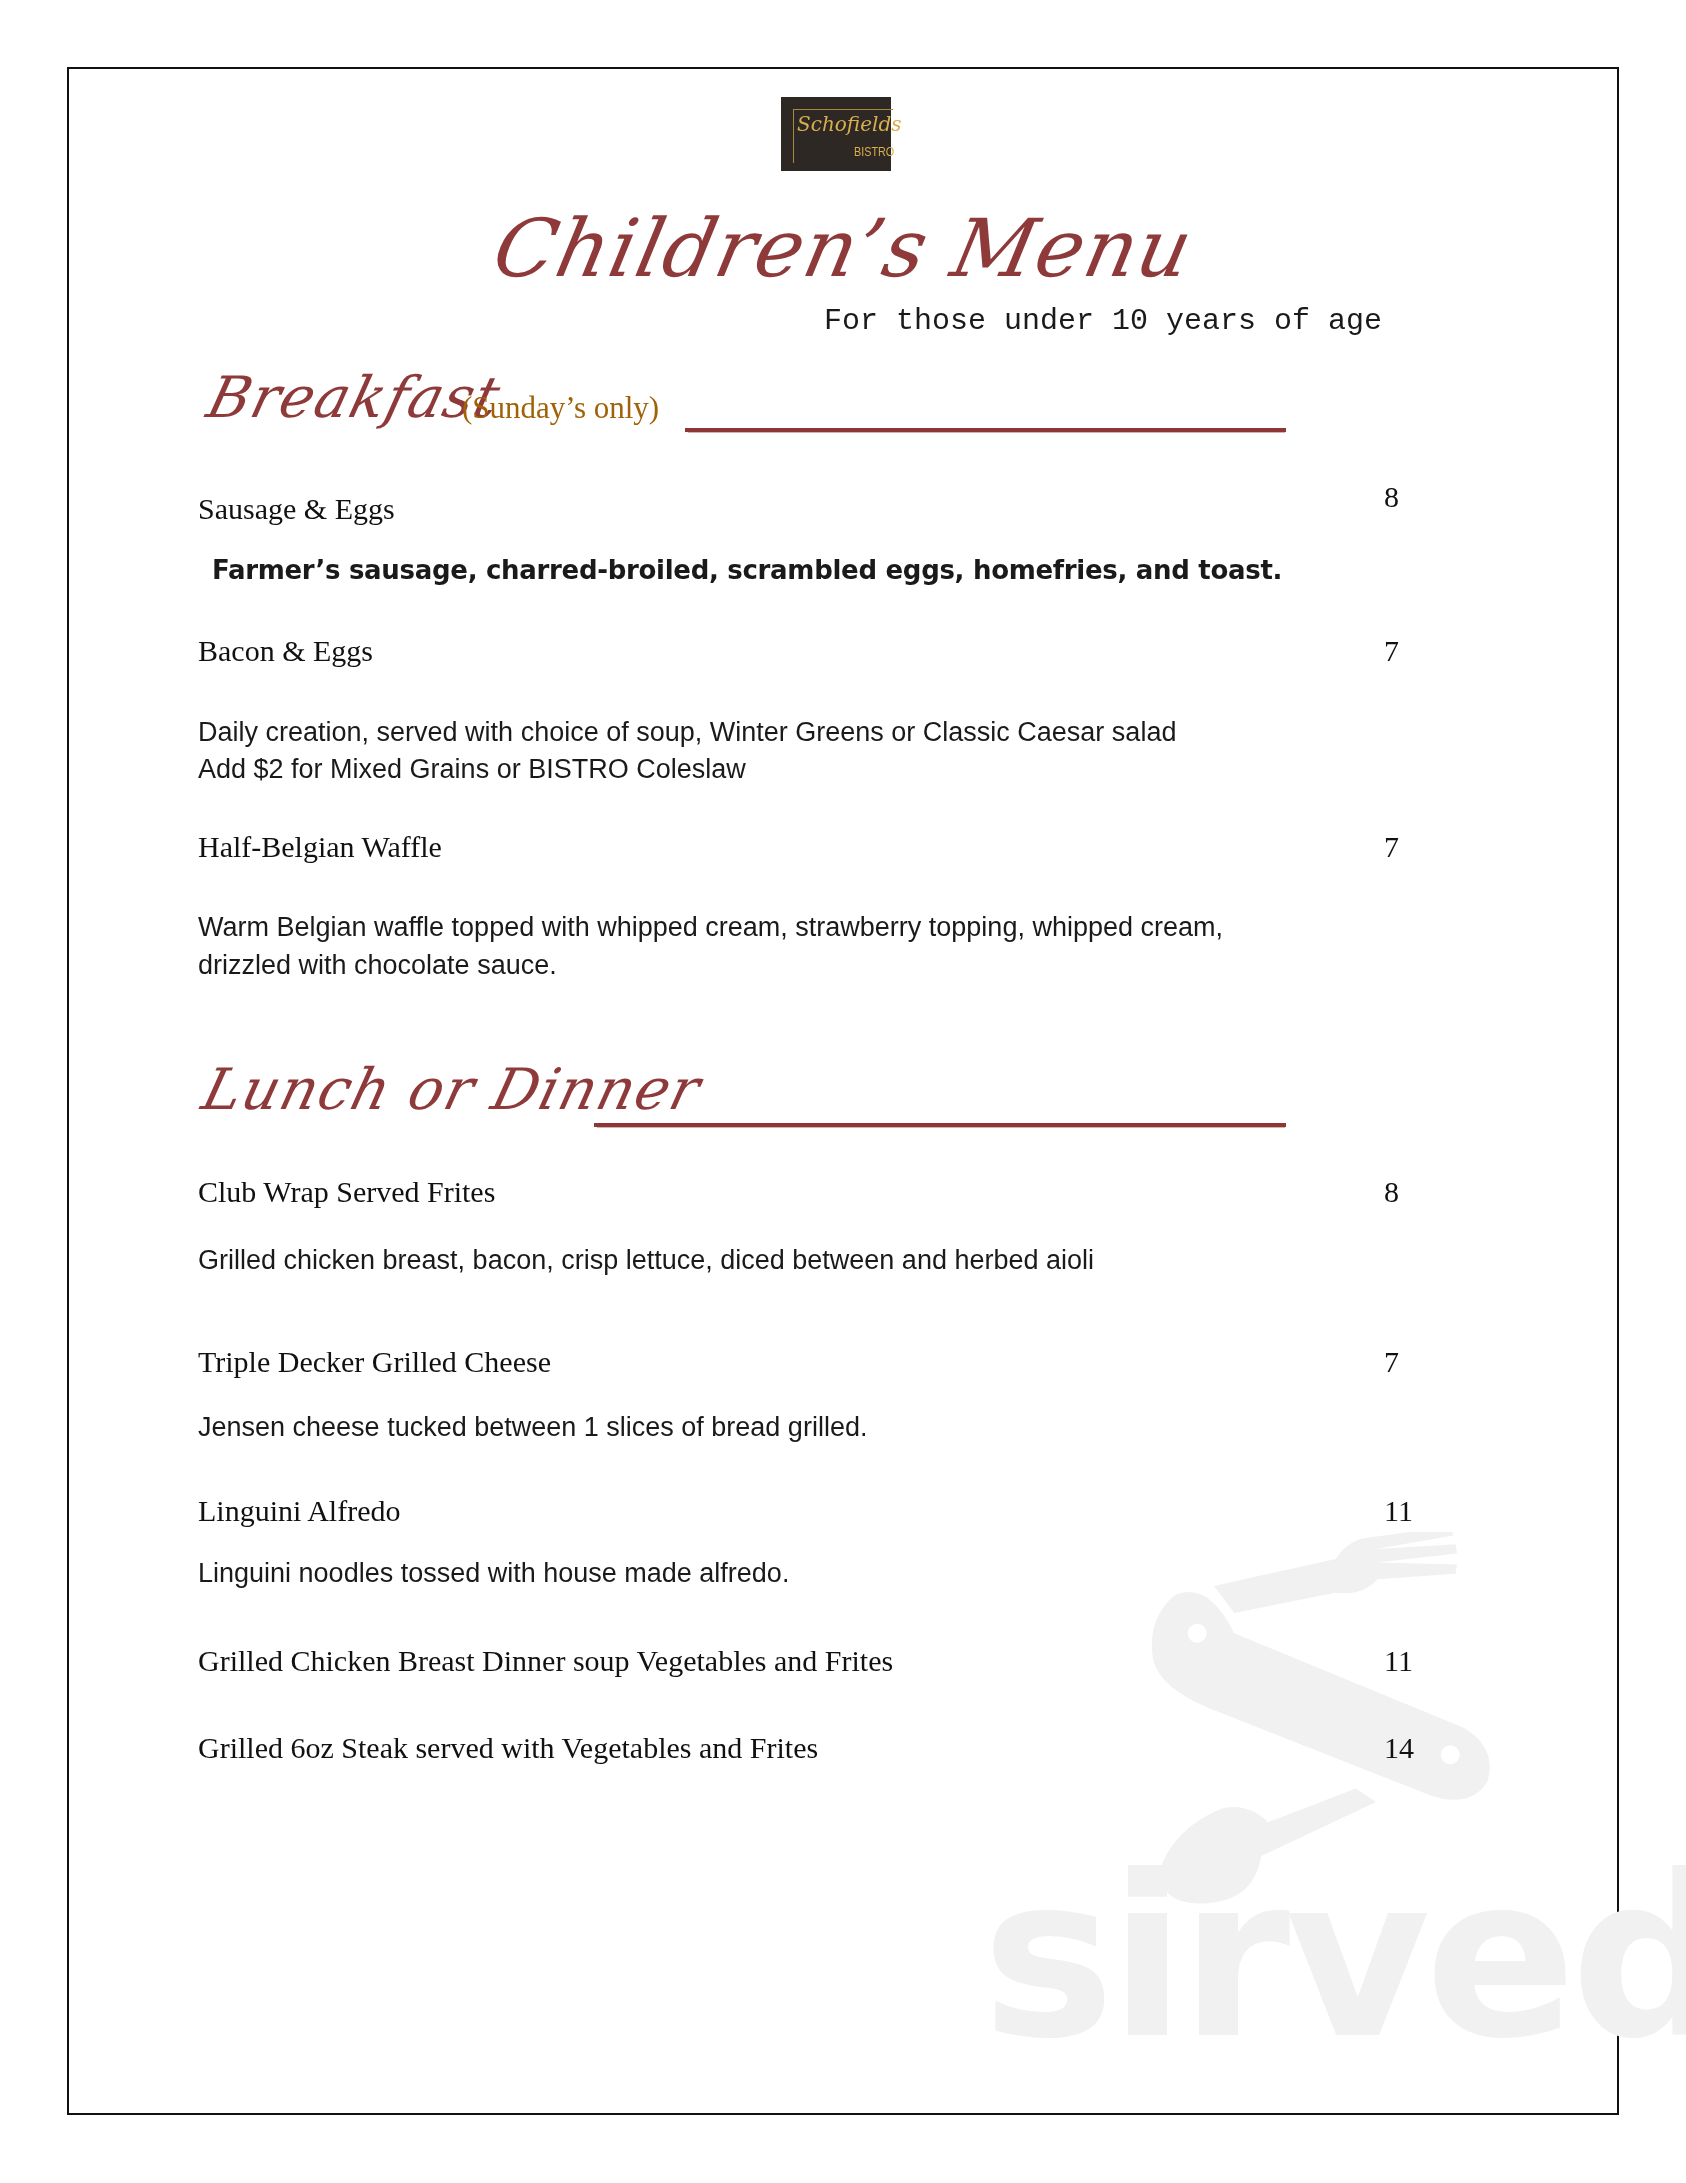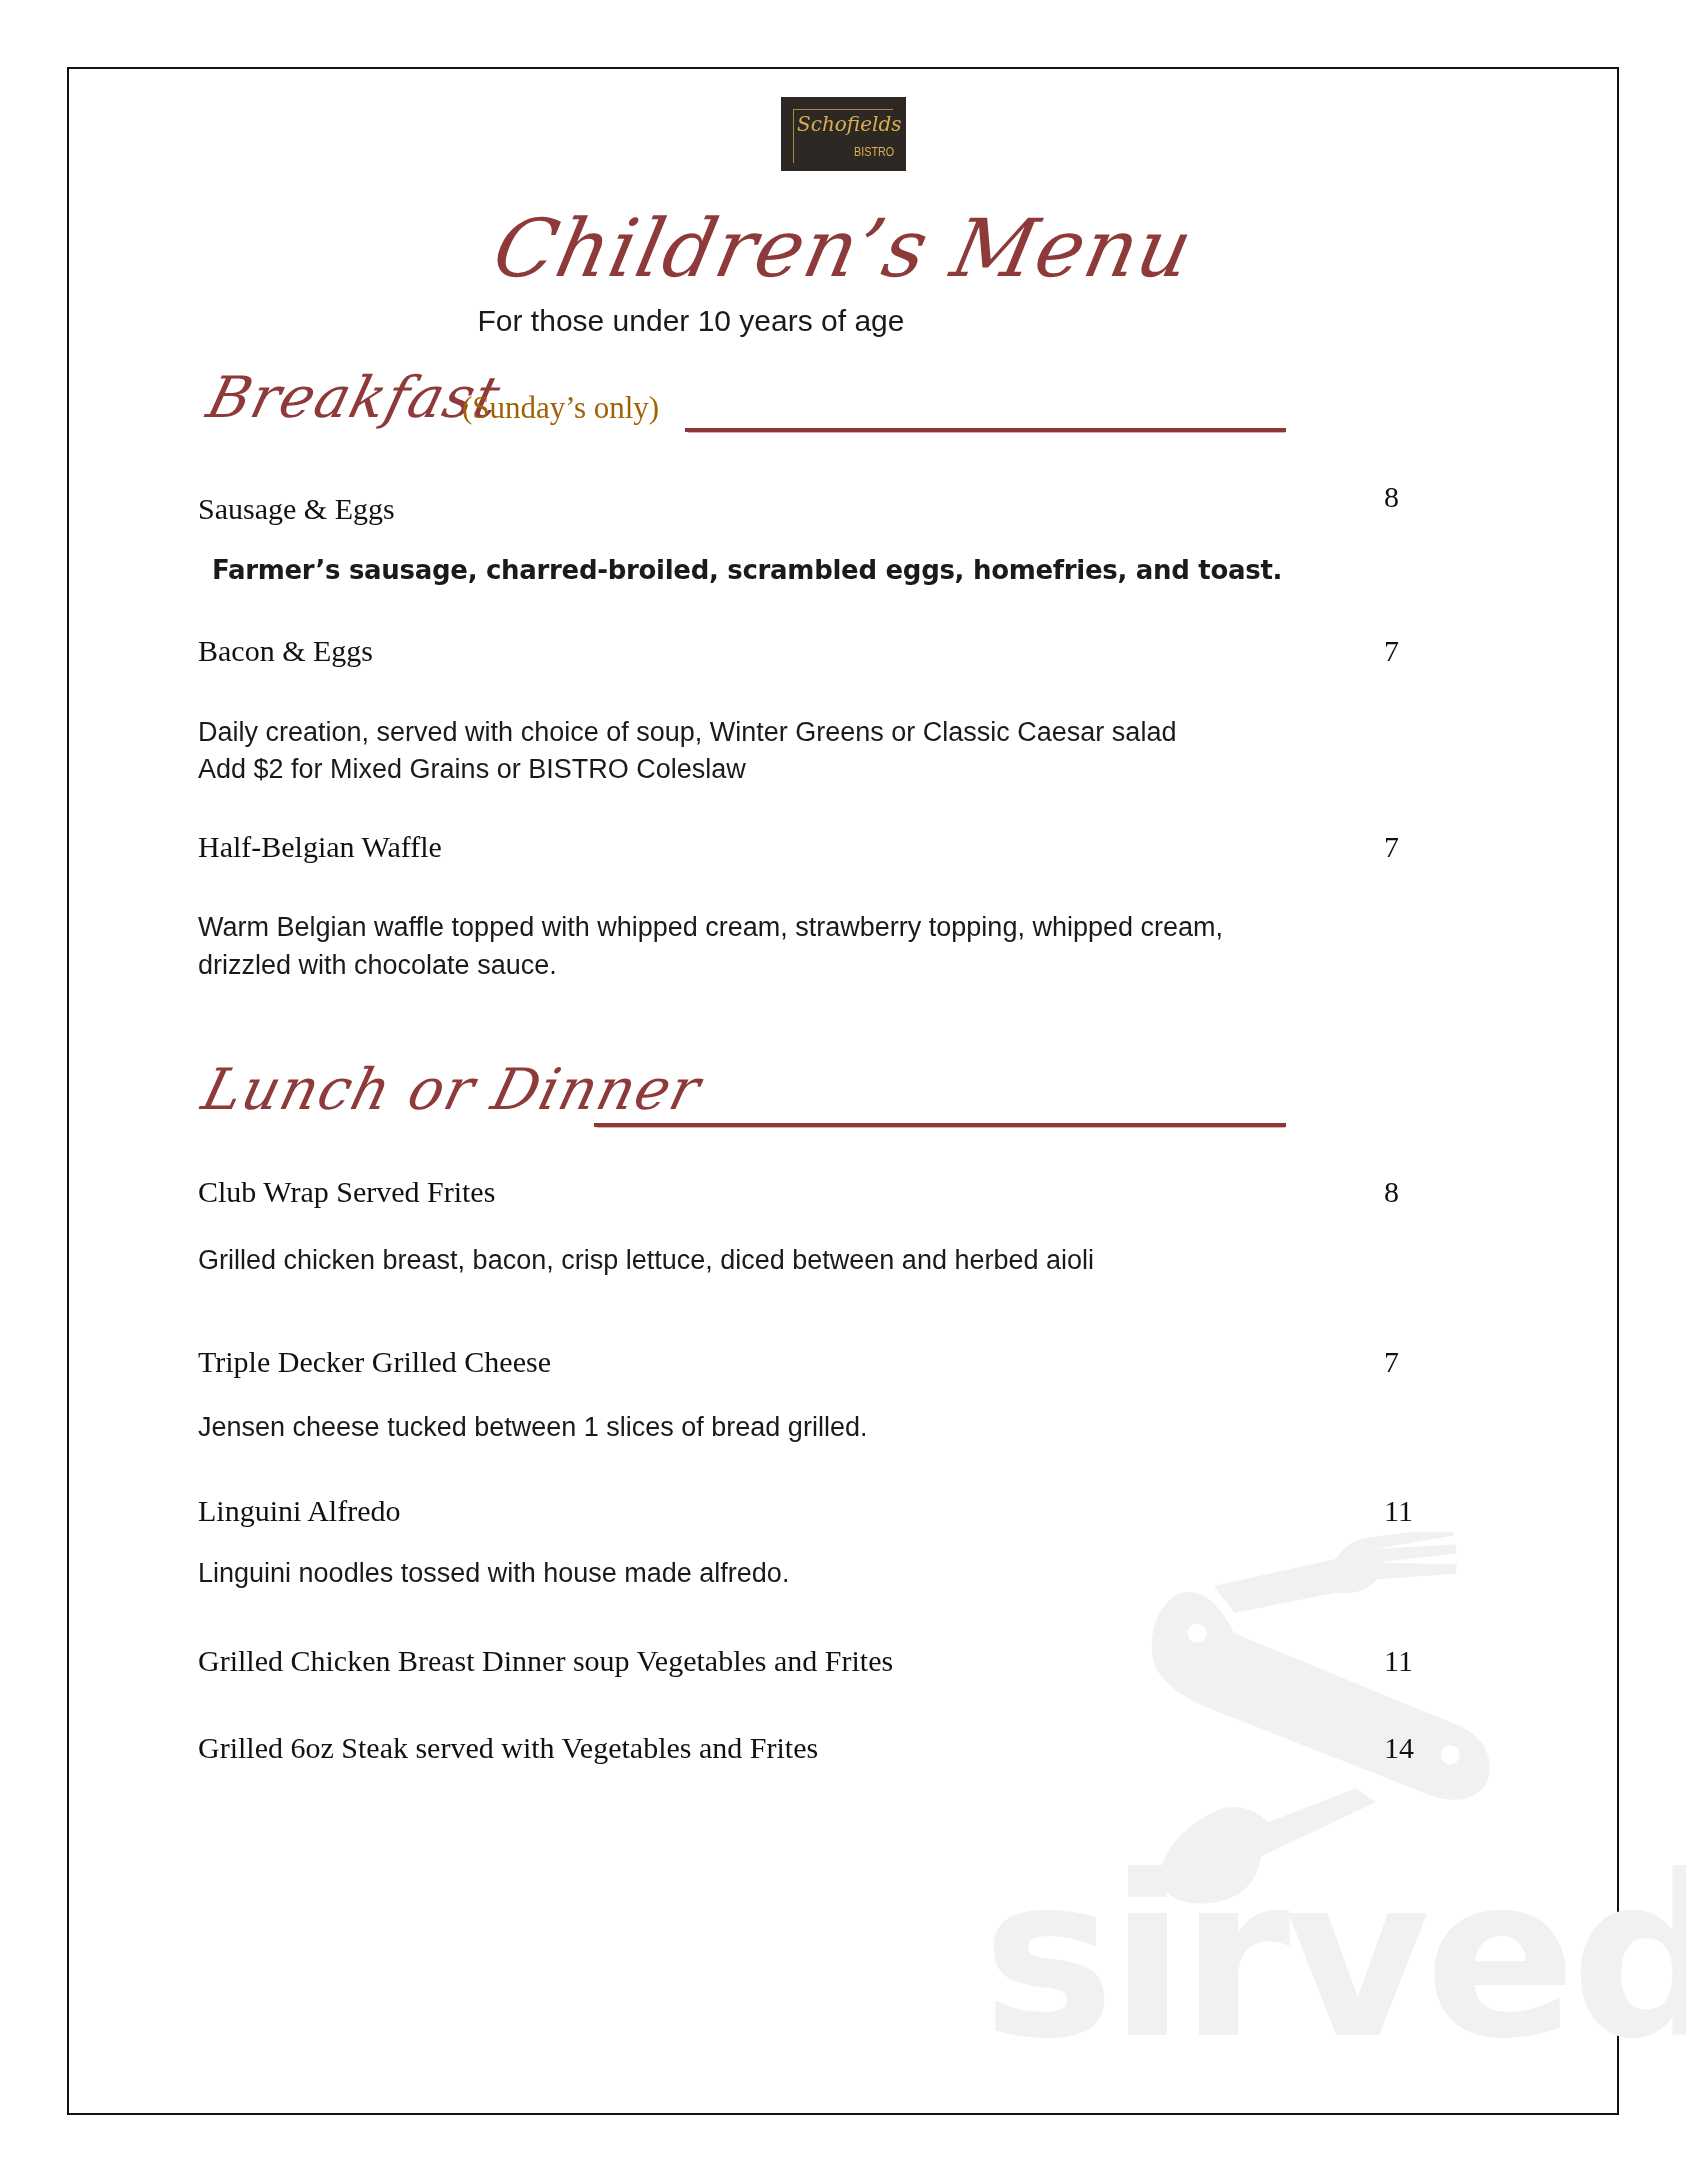--- a/index.html
+++ b/index.html
@@ -3,42 +3,42 @@
 <meta charset="utf-8">
 <style>
   html, body { margin:0; padding:0; background:#ffffff; }
   body { width:1687px; height:2183px; position:relative; overflow:hidden; }
   .page-border {
     position:absolute; left:67px; top:67px; width:1548px; height:2044px;
     border:2.7px solid #111111; box-sizing:content-box;
   }
   .abs { position:absolute; white-space:nowrap; }
   .logo {
-    position:absolute; left:781px; top:97px; width:125px; height:74px;
+    position:absolute; left:781px; top:97px; width:110px; height:74px;
     background:#2e2824; box-sizing:border-box;
   }
   .logo-frame {
     position:absolute; left:11.5px; top:11.5px; width:99px; height:53px;
     border-top:1.3px solid #a8893f; border-left:1.3px solid #a8893f;
   }
   .logo-script {
     position:absolute; left:16px; top:15px; font-family:"DejaVu Serif", serif;
     font-style:italic; font-size:20px; color:#d8ae4e; letter-spacing:0px;
   }
   .logo-bistro {
     position:absolute; left:73px; top:47px; font-family:"Liberation Sans", sans-serif;
     font-size:13.5px; color:#d8ae4e; transform:scaleX(0.8); transform-origin:left;
   }
   .script {
     font-family:"DejaVu Serif", serif; font-style:italic; color:#8f3a3a;
     letter-spacing:1.3px;
   }
   .title { left:0; width:1687px; text-align:center; top:202px; font-size:80px; transform:skewX(-12deg); }
-  .subtitle { left:0; width:1382px; text-align:center; top:304px; font-size:30px;
-    font-family:Liberation Sans, sans-serif; color:#1a1a1a; }
+  .subtitle { left:0; width:1382px; text-align:right; top:304px; font-size:30px;
+    font-family:Liberation Mono, monospace; color:#1a1a1a; }
   .section-heading { font-size:57px; transform:skewX(-14deg); transform-origin:left bottom; }
   .section-note { font-family:"Liberation Serif", serif; font-size:31px; color:#a16207; }
   .rule { position:absolute; height:4px; background:#8c3636; box-shadow:0 0.7px 0.7px #d9b0b0; }
   .item-name { font-family:"Liberation Serif", serif; font-size:30px; color:#111; left:198px; }
   .item-price { font-family:"Liberation Serif", serif; font-size:30px; color:#111; }
   .desc-sans { font-family:"DejaVu Sans", sans-serif; font-size:26px; color:#1a1a1a; left:212px; letter-spacing:-0.3px;font-weight:bold; }
   .desc { font-family:"Liberation Sans", sans-serif; font-size:27px; color:#1a1a1a; left:198px; }
   .watermark { position:absolute; left:1133px; top:1532px; width:378px; height:378px; }
   .watermark-text {
     position:absolute; left:982px; top:1828px; font-family:"DejaVu Sans", sans-serif;

